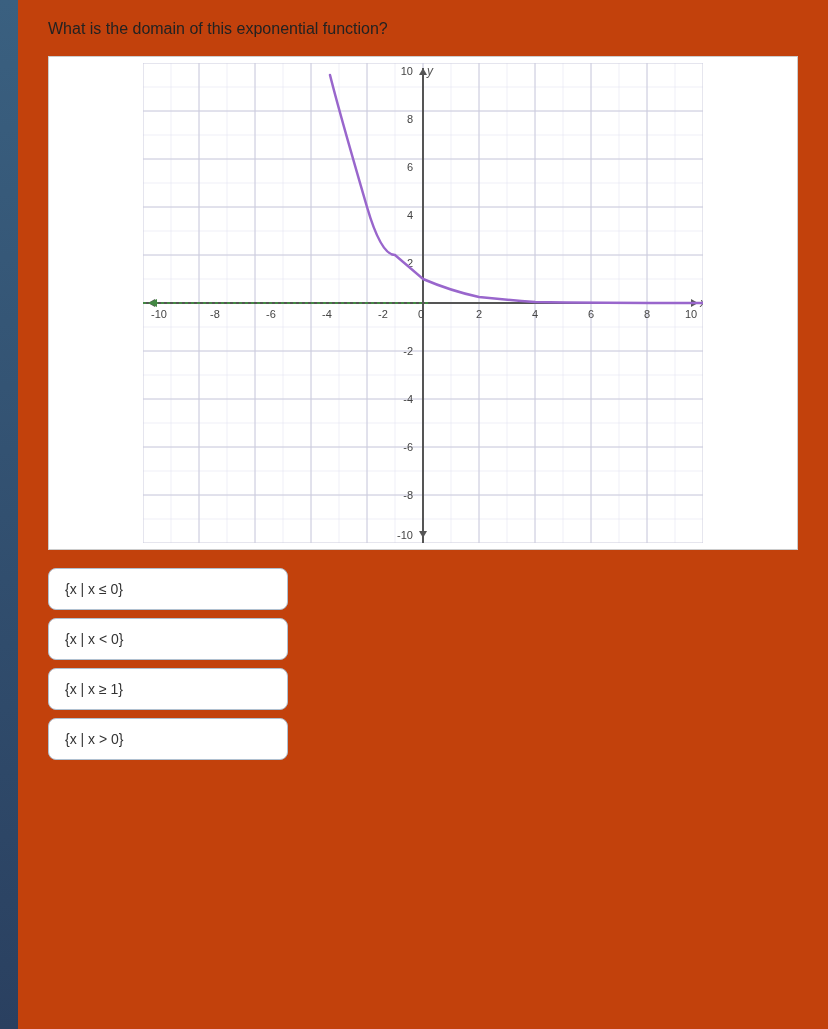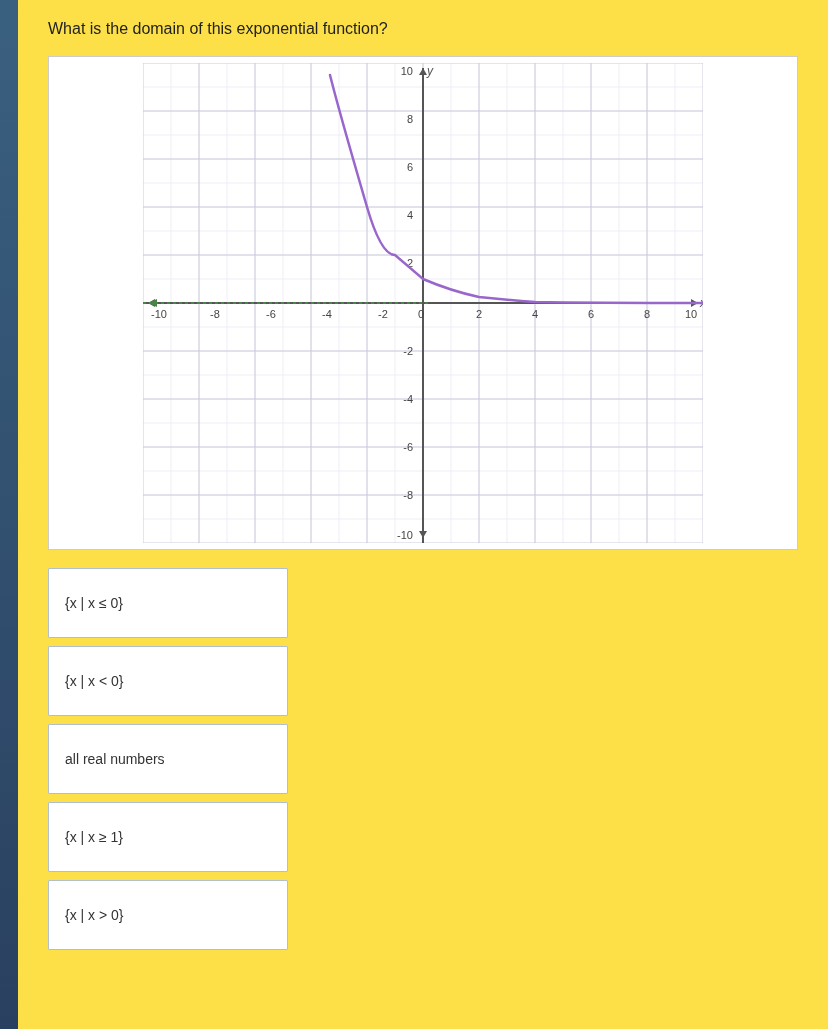--- a/index.html
+++ b/index.html
@@ -12,21 +12,21 @@
       font-family: Arial, sans-serif;
       overflow: hidden;
     }
     .left-bar {
       width: 18px;
       background: linear-gradient(to bottom, #3a6080, #2a4060);
       flex-shrink: 0;
     }
     .main-content {
       flex: 1;
-      background: #fde047;
+      background: #c2410c;
       padding: 20px 30px 20px 30px;
       display: flex;
       flex-direction: column;
       gap: 14px;
     }
     .question-text {
       font-size: 16px;
       color: #222;
       font-weight: 400;
       margin-bottom: 4px;
@@ -45,22 +45,22 @@
     }
     .answer-options {
       display: flex;
       flex-direction: column;
       gap: 8px;
       margin-top: 4px;
     }
     .answer-btn {
       background: white;
       border: 1.5px solid #b0c0d0;
-      border-radius: 1px;
-      padding: 26px 16px;
+      border-radius: 8px;
+      padding: 12px 16px;
       font-size: 14px;
       color: #333;
       cursor: pointer;
       text-align: left;
       width: 240px;
     }
   </style>
 </head>
 <body>
 
@@ -195,17 +195,16 @@
 
       <line x1="0" y1="240" x2="285" y2="240" stroke="#448844" stroke-width="2" stroke-dasharray="3,3"></line>
 
       <polygon points="5,240 14,236 14,244" fill="#448844"></polygon>
     </svg>
   </div>
 
   <div class="answer-options">
     <button class="answer-btn">{x | x ≤ 0}</button>
     <button class="answer-btn">{x | x &lt; 0}</button>
-    <button class="answer-btn">all real numbers</button>
     <button class="answer-btn">{x | x ≥ 1}</button>
     <button class="answer-btn">{x | x &gt; 0}</button>
   </div>
 </div>
 
 </body></html>

